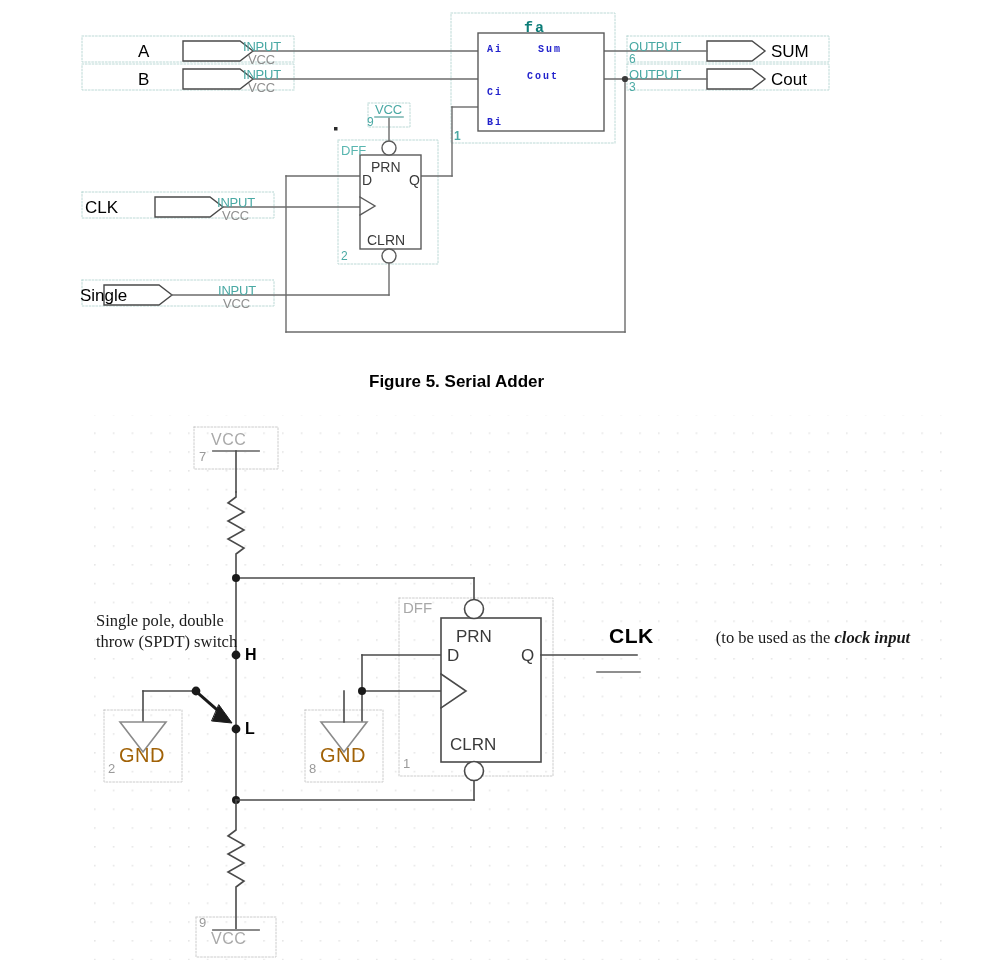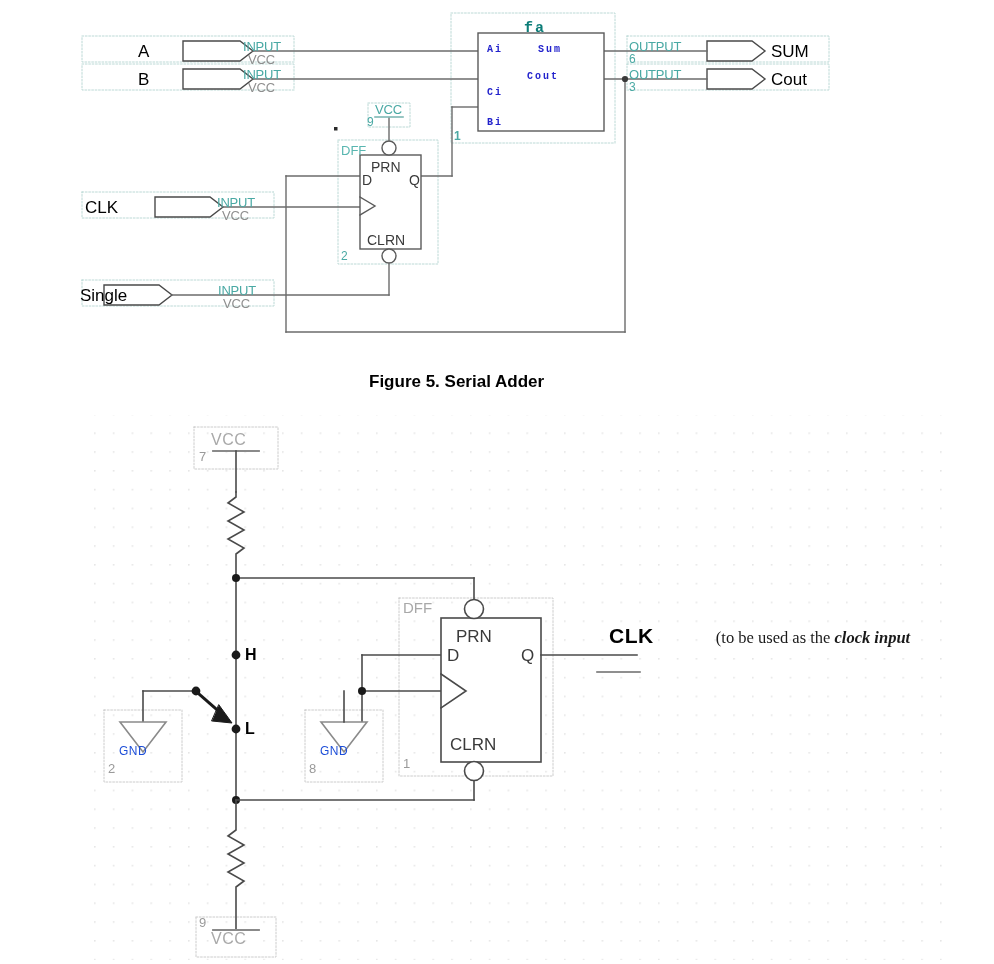--- a/index.html
+++ b/index.html
@@ -85,22 +85,22 @@
     color: #2222cc;
     letter-spacing: 2px;
   }
   .ffport {
     font-family: "Liberation Sans", sans-serif;
     font-size: 14px;
     color: #3a3a3a;
   }
   .gndtext {
     font-family: "Liberation Sans", sans-serif;
-    font-size: 12px;
-    color: #1d4ed8;
+    font-size: 20px;
+    color: #a16207;
     letter-spacing: 0.5px;
   }
   .vcctext {
     font-family: "Liberation Sans", sans-serif;
     font-size: 16px;
     color: #a9a9a9;
     letter-spacing: 0.5px;
   }
   .figcap {
     font-family: "Liberation Sans", sans-serif;
@@ -340,20 +340,21 @@
   <div class="txt blockname-grey" style="left:403px; top:600px;">DFF</div>
   <div class="txt nodenum-grey" style="left:403px; top:757px;">1</div>
   <div class="txt ffport" style="left:447px; top:647px; font-size:17px;">D</div>
   <div class="txt ffport" style="left:521px; top:647px; font-size:17px;">Q</div>
   <div class="txt ffport" style="left:456px; top:628px; font-size:17px;">PRN</div>
   <div class="txt ffport" style="left:450px; top:736px; font-size:17px;">CLRN</div>
 
   <div class="txt hl-label" style="left:245px; top:647px;">H</div>
   <div class="txt hl-label" style="left:245px; top:721px;">L</div>
 
+  <div class="switchcap" style="position:absolute; left:96px; top:610px;">Single pole, double throw (SPDT) switch</div>
 
   <div class="txt clk-big" style="left:609px; top:625px;">CLK</div>
 
   <div style="position:absolute; left:663px; top:628px; width:300px;text-align:center;">
     <div class="bodyserif" style="position:relative;">
       <span>(to be used as the </span><i>clock input</i>
     </div>
   </div>
 
 </div>

